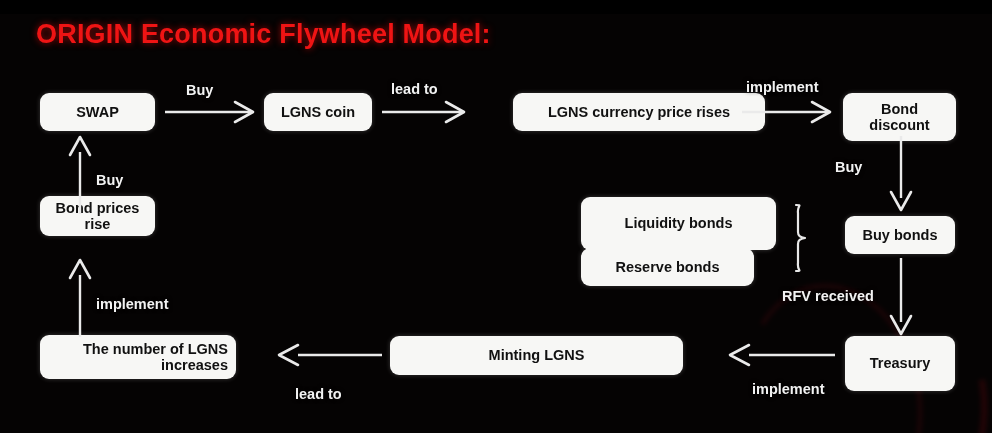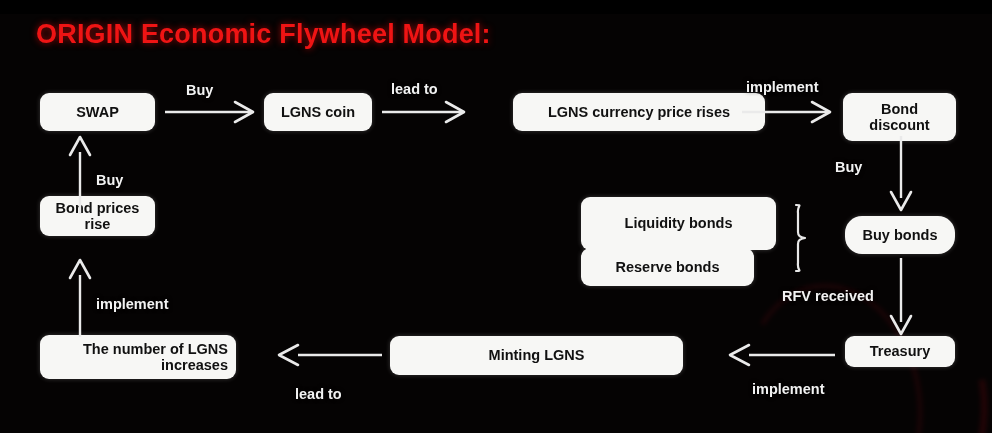--- a/index.html
+++ b/index.html
@@ -77,23 +77,23 @@
 <div class="node" style="left:264px;top:93px;width:108px;height:38px;">LGNS coin</div>
 
 <div class="node" style="left:481px;top:93px;width:252px;height:38px;margin-left:32px;">LGNS currency price rises</div>
 
 <div class="node" style="left:843px;top:93px;width:113px;height:48px;">Bond discount</div>
 
 <div class="node" style="left:581px;top:197px;width:195px;height:53px;">Liquidity bonds</div>
 
 <div class="node" style="left:581px;top:248px;width:173px;height:38px;">Reserve bonds</div>
 
-<div class="node" style="left:845px;top:216px;width:110px;height:38px;border-radius:17px;">Buy bonds</div>
+<div class="node" style="left:845px;top:216px;width:110px;height:38px;">Buy bonds</div>
 
-<div class="node" style="left:845px;top:336px;width:110px;height:31px;">Treasury</div>
+<div class="node" style="left:845px;top:336px;width:110px;height:55px;">Treasury</div>
 
 <div class="node" style="left:390px;top:336px;width:293px;height:39px;">Minting LGNS</div>
 
 <div class="node" style="left:40px;top:335px;width:196px;height:44px;text-align:right;">The number of LGNS increases</div>
 
 <div class="node" style="left:40px;top:196px;width:115px;height:40px;">Bond prices rise</div>
 
 <div class="arrow" style="left:165px;top:101px;">
   <svg width="95" height="22" viewBox="0 0 95 22">
     <line x1="0" y1="11" x2="86" y2="11" stroke-width="2.4"></line>

